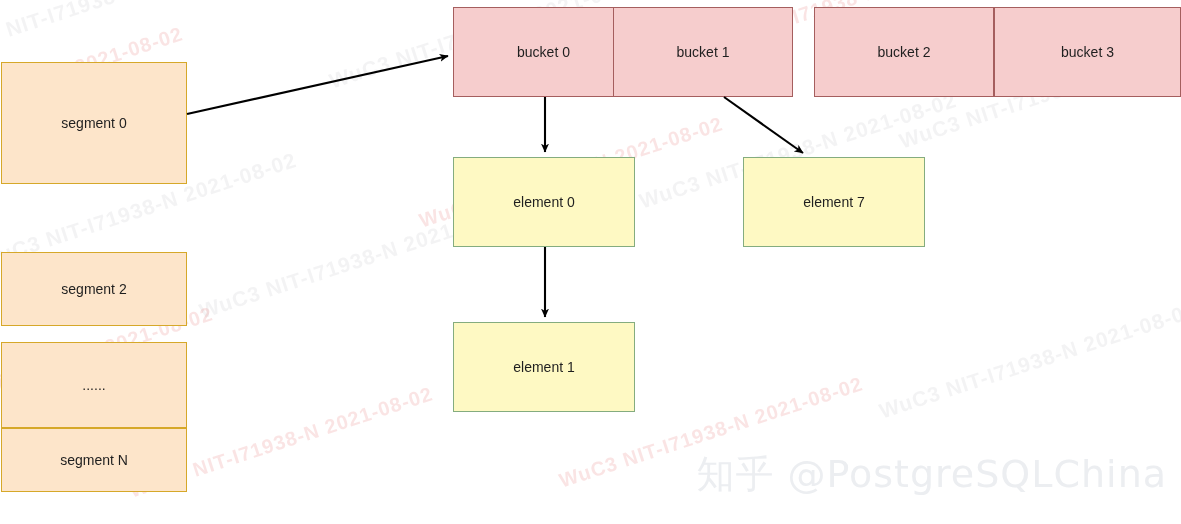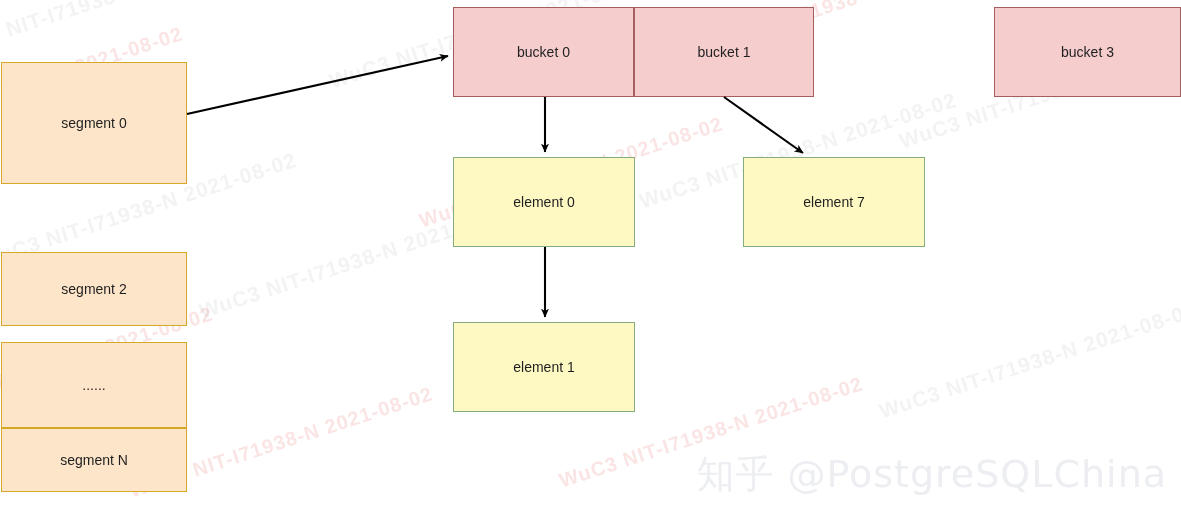--- a/index.html
+++ b/index.html
@@ -120,22 +120,25 @@
   <div class="node seg" style="top:342px; height:86px;">
       <span>......</span>
     </div>
   <div class="node seg" style="top:428px; height:64px;">
       <span>segment N</span>
     </div>
 
   <div class="node bucket" style="left:453px; width:181px;">
       <span>bucket 0</span>
     </div>
-  <div class="node bucket" style="left:634px; width:180px;">
+  <div class="node bucket" style="left:613px; width:180px;">
       <span>bucket 1</span>
+    </div>
+  <div class="node bucket" style="left:814px; width:180px;">
+      <span>bucket 2</span>
     </div>
   <div class="node bucket" style="left:994px; width:187px;">
       <span>bucket 3</span>
     </div>
 
   <div class="node elem" style="left:453px; top:157px;">
       <span>element 0</span>
     </div>
   <div class="node elem" style="left:743px; top:157px;">
       <span>element 7</span>

